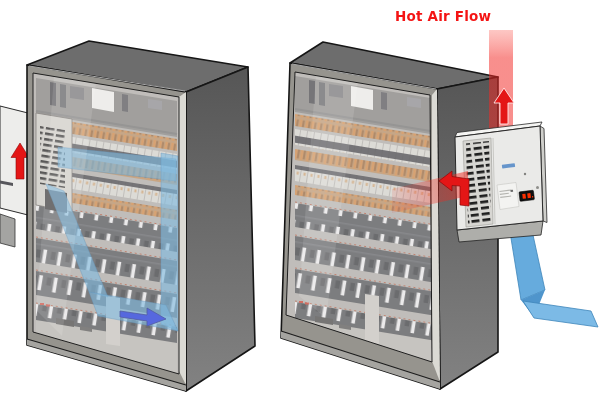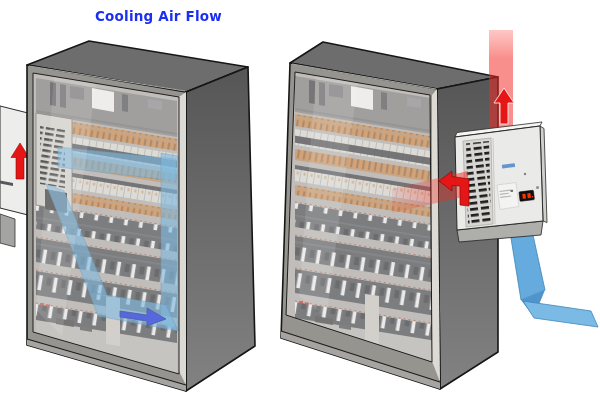--- a/index.html
+++ b/index.html
@@ -8,21 +8,21 @@
   .scene svg{position:absolute;left:0;top:0;}
   .panel-title{position:absolute;top:8px;font-size:13.5px;font-weight:bold;letter-spacing:.2px;white-space:nowrap;}
   .panel-title.cooling{left:95px;color:#1b2ff2;}
   .panel-title.hot{left:395px;color:#f41414;}
 </style>
 </head>
 <body>
 
 <div class="scene">
 
-  <div class="panel-title cooling">Cooling Air Flow</div>
+  <div class="panel-title hot">Hot Air Flow</div>
 
   <svg width="600" height="401" viewBox="0 0 600 401" xmlns="http://www.w3.org/2000/svg">
     <defs>
       <linearGradient id="gSide" x1="0" y1="0" x2="0" y2="1">
         <stop offset="0" stop-color="#565656"></stop>
           <stop offset="1" stop-color="#828282"></stop>
       </linearGradient>
       <linearGradient id="gHot" gradientUnits="userSpaceOnUse" x1="392" y1="200" x2="468" y2="183">
         <stop offset="0" stop-color="rgba(240,40,30,0.10)"></stop>
           <stop offset="1" stop-color="rgba(240,40,30,0.52)"></stop>

